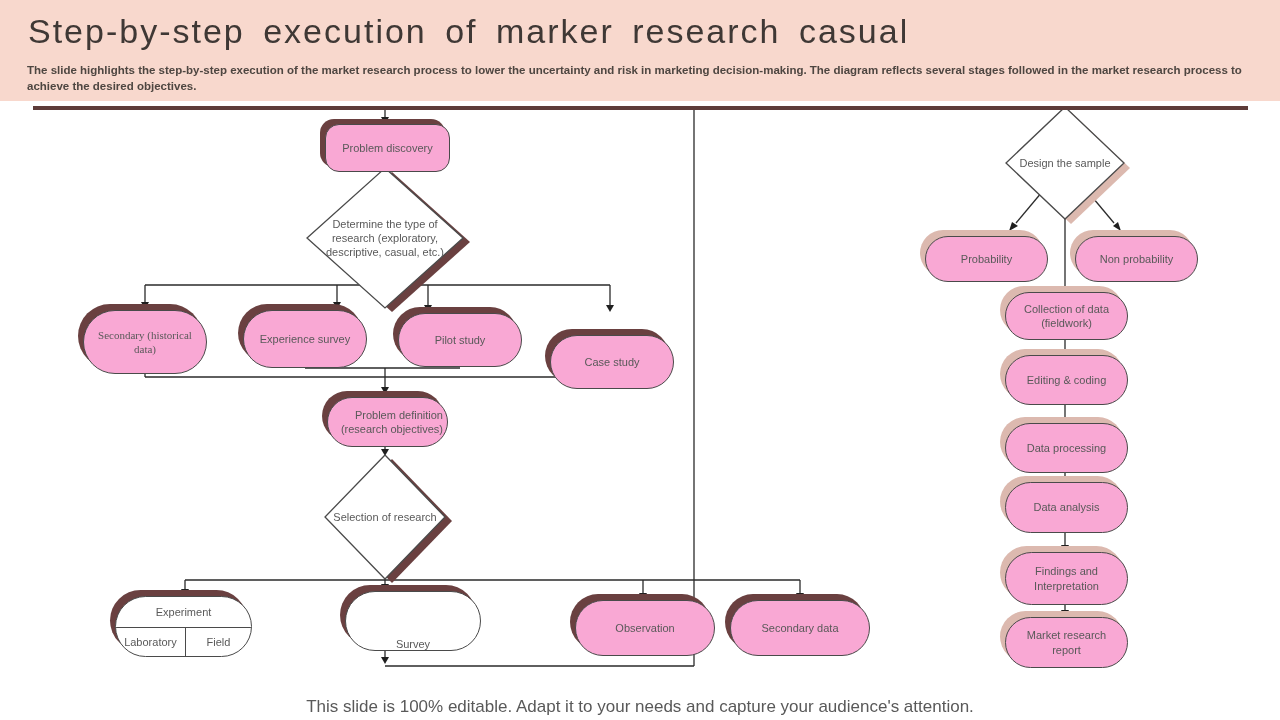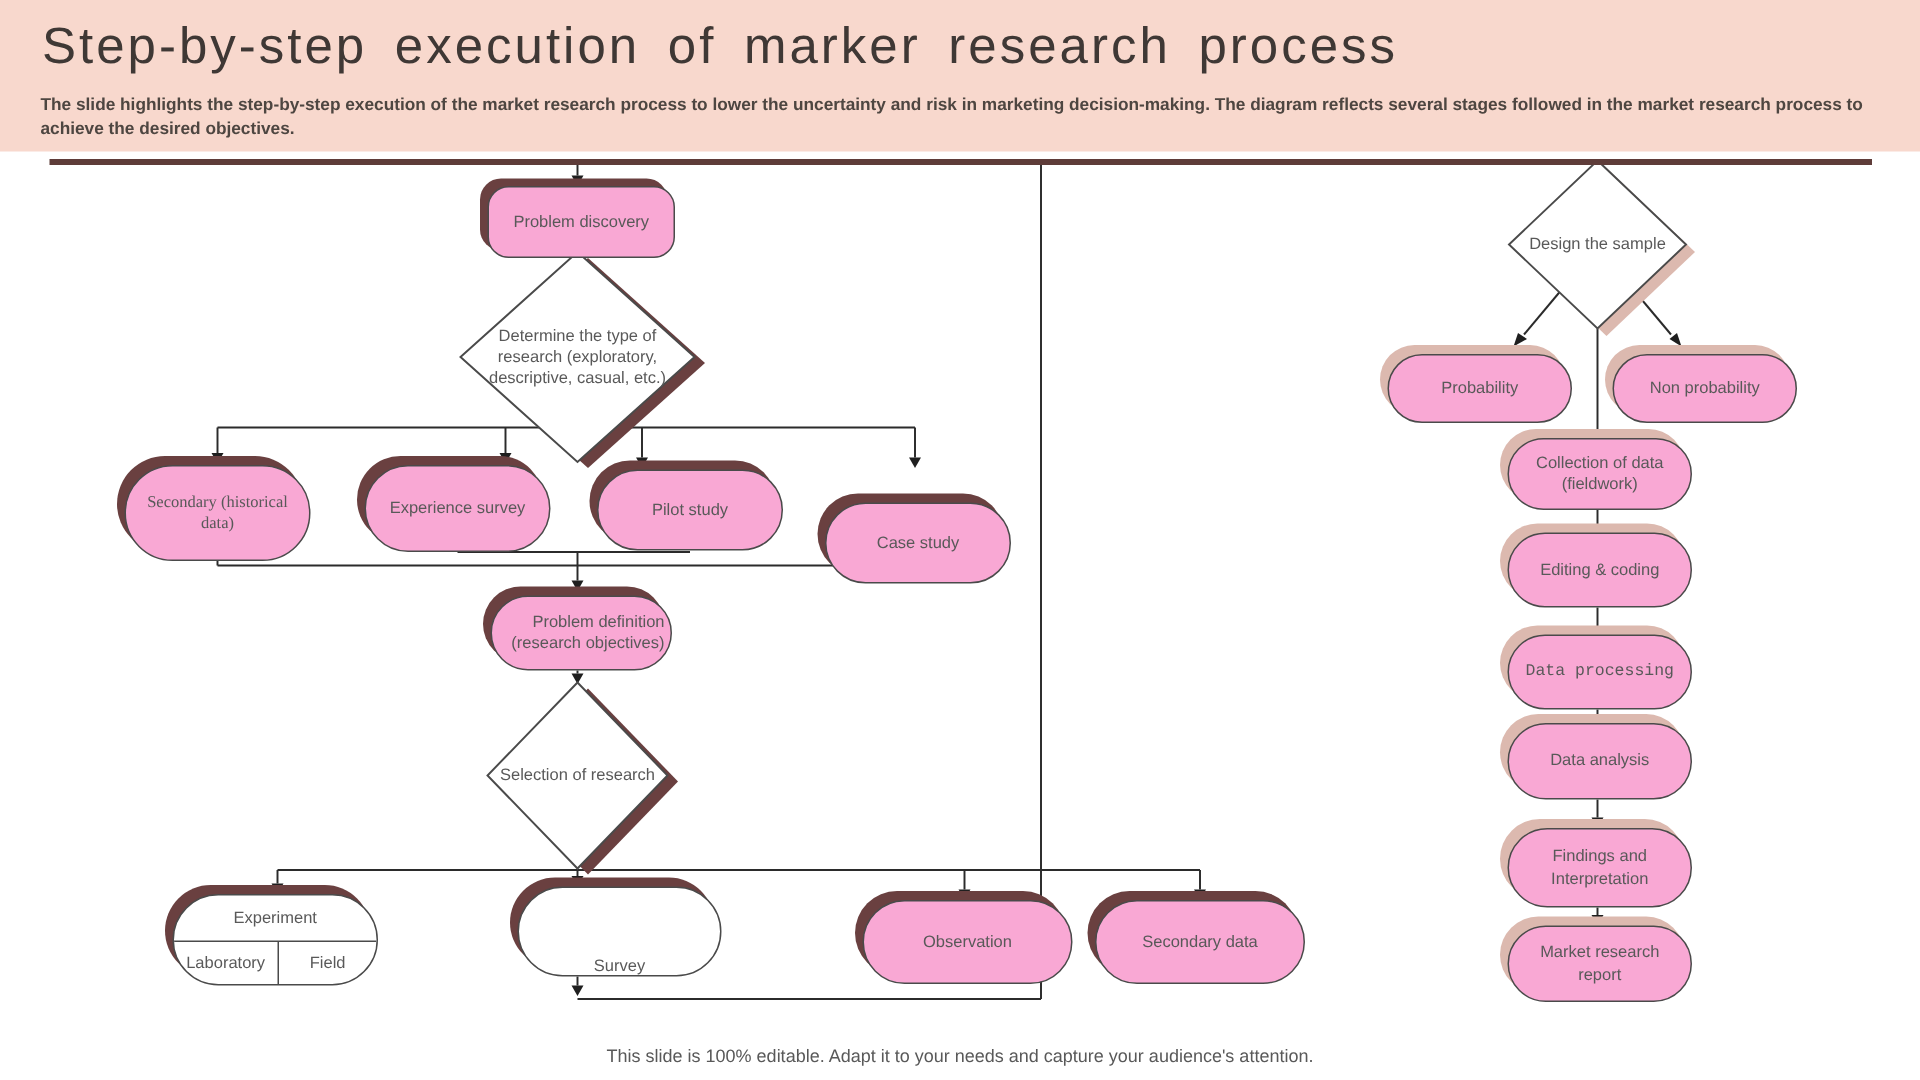--- a/index.html
+++ b/index.html
@@ -31,29 +31,29 @@
   .split{position:absolute;box-sizing:border-box;background:#fff;border:1.3px solid var(--node_border);
          border-radius:999px;box-shadow:-5px -6px 0 0 var(--shadow_dark);overflow:hidden;
          display:flex;flex-direction:column;font-size:11px;color:var(--node_text);text-align:center;}
   .split .shdr{display:flex;align-items:center;justify-content:center;border-bottom:1px solid var(--node_border);}
   .split .srow{flex:1;display:flex;}
   .split .c1{display:flex;align-items:center;justify-content:center;border-right:1px solid var(--node_border);}
   .split .c2{flex:1;display:flex;align-items:center;justify-content:center;}
   .dlabel{position:absolute;display:flex;align-items:center;justify-content:center;text-align:center;
           font-size:11px;color:var(--node_text);line-height:1.3;pointer-events:none;}
   .footer{position:absolute;left:0;top:697px;width:1280px;text-align:center;
-          font-size:12px;color:#595959;}
+          font-size:17px;color:#595959;}
 </style>
 </head>
 <body>
 
 <div class="slide">
 
   <div class="hdr-band"></div>
-  <div class="title">Step-by-step execution of marker research process</div>
+  <div class="title">Step-by-step execution of marker research casual</div>
   <div class="subtitle">The slide highlights the step-by-step execution of the market research process to lower the uncertainty and risk in marketing decision-making. The diagram reflects several stages followed in the market research process to achieve the desired objectives.</div>
 
   <svg class="wires" width="1280" height="720" viewBox="0 0 1280 720">
     <g>
       <path d="M385 109 V117"></path>
         <polygon class="ah" points="381,117 389,117 385,124"></polygon>
     </g>
     <g>
       <path d="M145 285 H610 M145 285 V302 M337 285 V302 M428 285 V305 M610 285 V305"></path>
       <polygon class="ah" points="141,302 149,302 145,309"></polygon>
@@ -130,21 +130,21 @@
   </div>
 
   <div class="node stadium" style="left:575px;top:600px;width:140px;height:56px;">Observation</div>
   <div class="node stadium" style="left:730px;top:600px;width:140px;height:56px;">Secondary data</div>
 
   <div class="node stadium pink" style="left:925px;top:236px;width:123px;height:46px;">Probability</div>
   <div class="node stadium pink" style="left:1075px;top:236px;width:123px;height:46px;">Non probability</div>
 
   <div class="node stadium pink" style="left:1005px;top:292px;width:123px;height:48px;padding:3px 6px;">Collection of data (fieldwork)</div>
   <div class="node stadium pink" style="left:1005px;top:355px;width:123px;height:50px;">Editing &amp; coding</div>
-  <div class="node stadium pink" style="left:1005px;top:423px;width:123px;height:50px;font-family:Liberation Mono, monospace;">Data processing</div>
+  <div class="node stadium pink" style="left:1005px;top:423px;width:123px;height:50px;">Data processing</div>
   <div class="node stadium pink" style="left:1005px;top:482px;width:123px;height:51px;">Data analysis</div>
   <div class="node stadium pink" style="left:1005px;top:552px;width:123px;height:53px;">Findings and Interpretation</div>
   <div class="node stadium pink" style="left:1005px;top:617px;width:123px;height:51px;">Market research report</div>
 
   <div class="dlabel" style="left:325px;top:192px;width:120px;height:92px;">Determine the type of research (exploratory, descriptive, casual, etc.)</div>
   <div class="dlabel" style="left:333px;top:498px;width:104px;height:38px;">Selection of research</div>
   <div class="dlabel" style="left:1013px;top:144px;width:104px;height:38px;">Design the sample</div>
 
   <div class="footer">This slide is 100% editable. Adapt it to your needs and capture your audience's attention.</div>
 </div>

